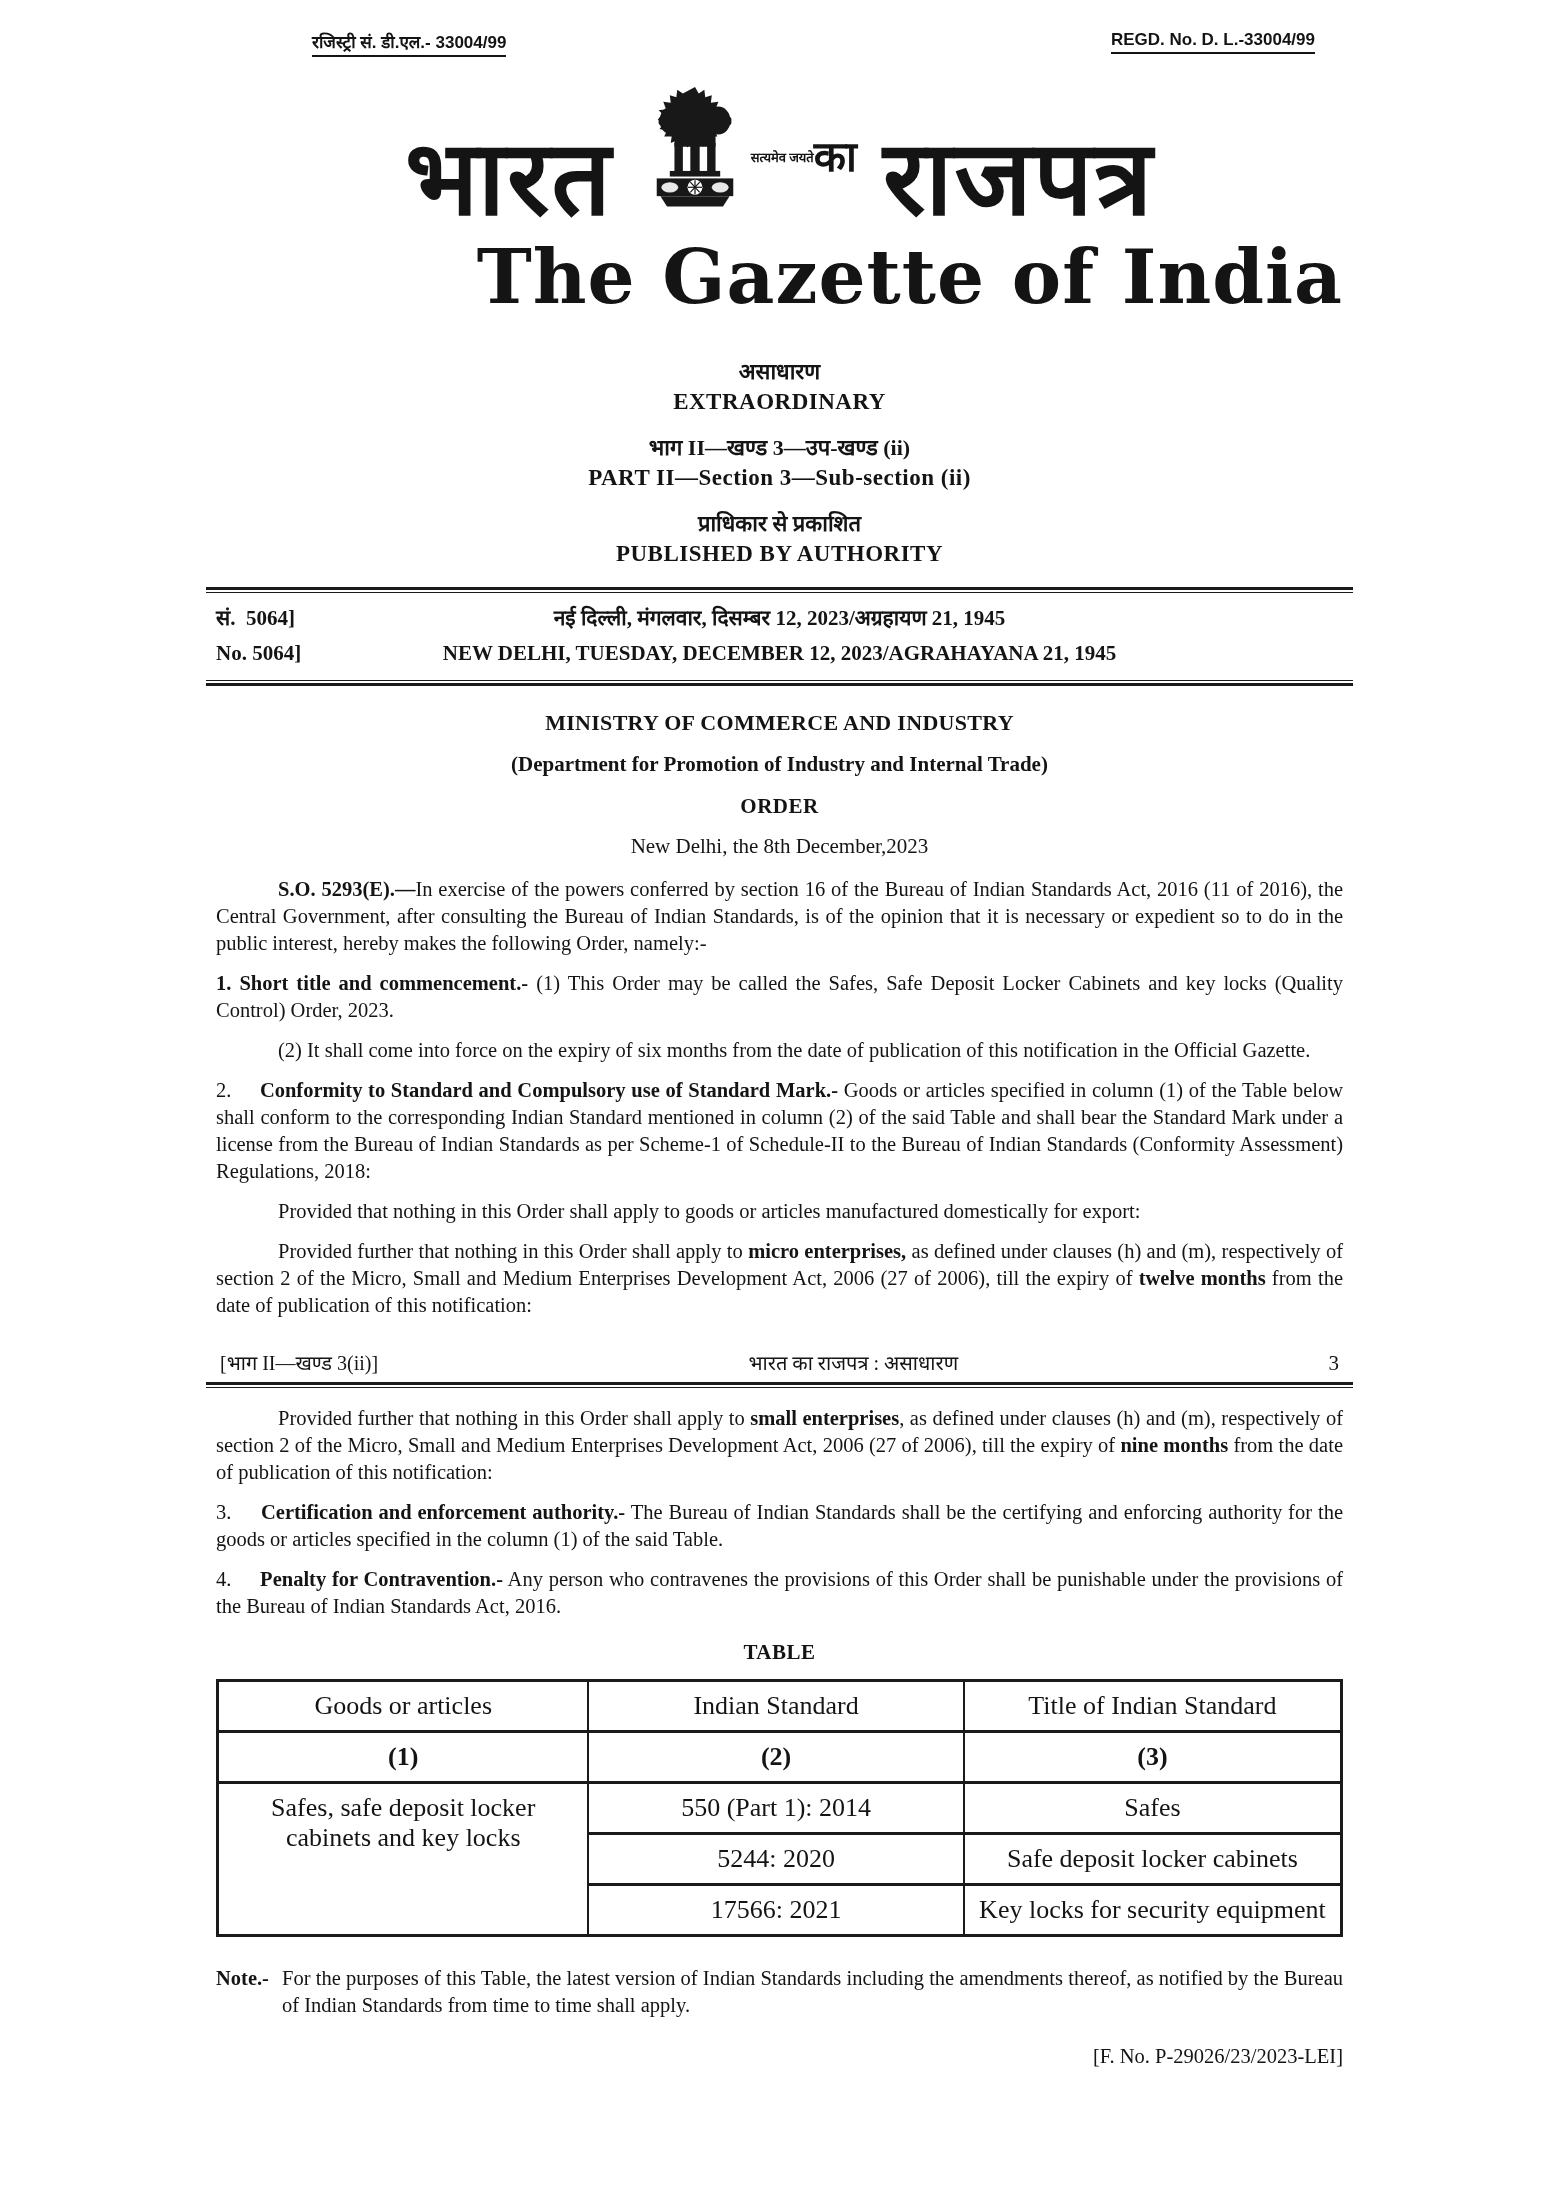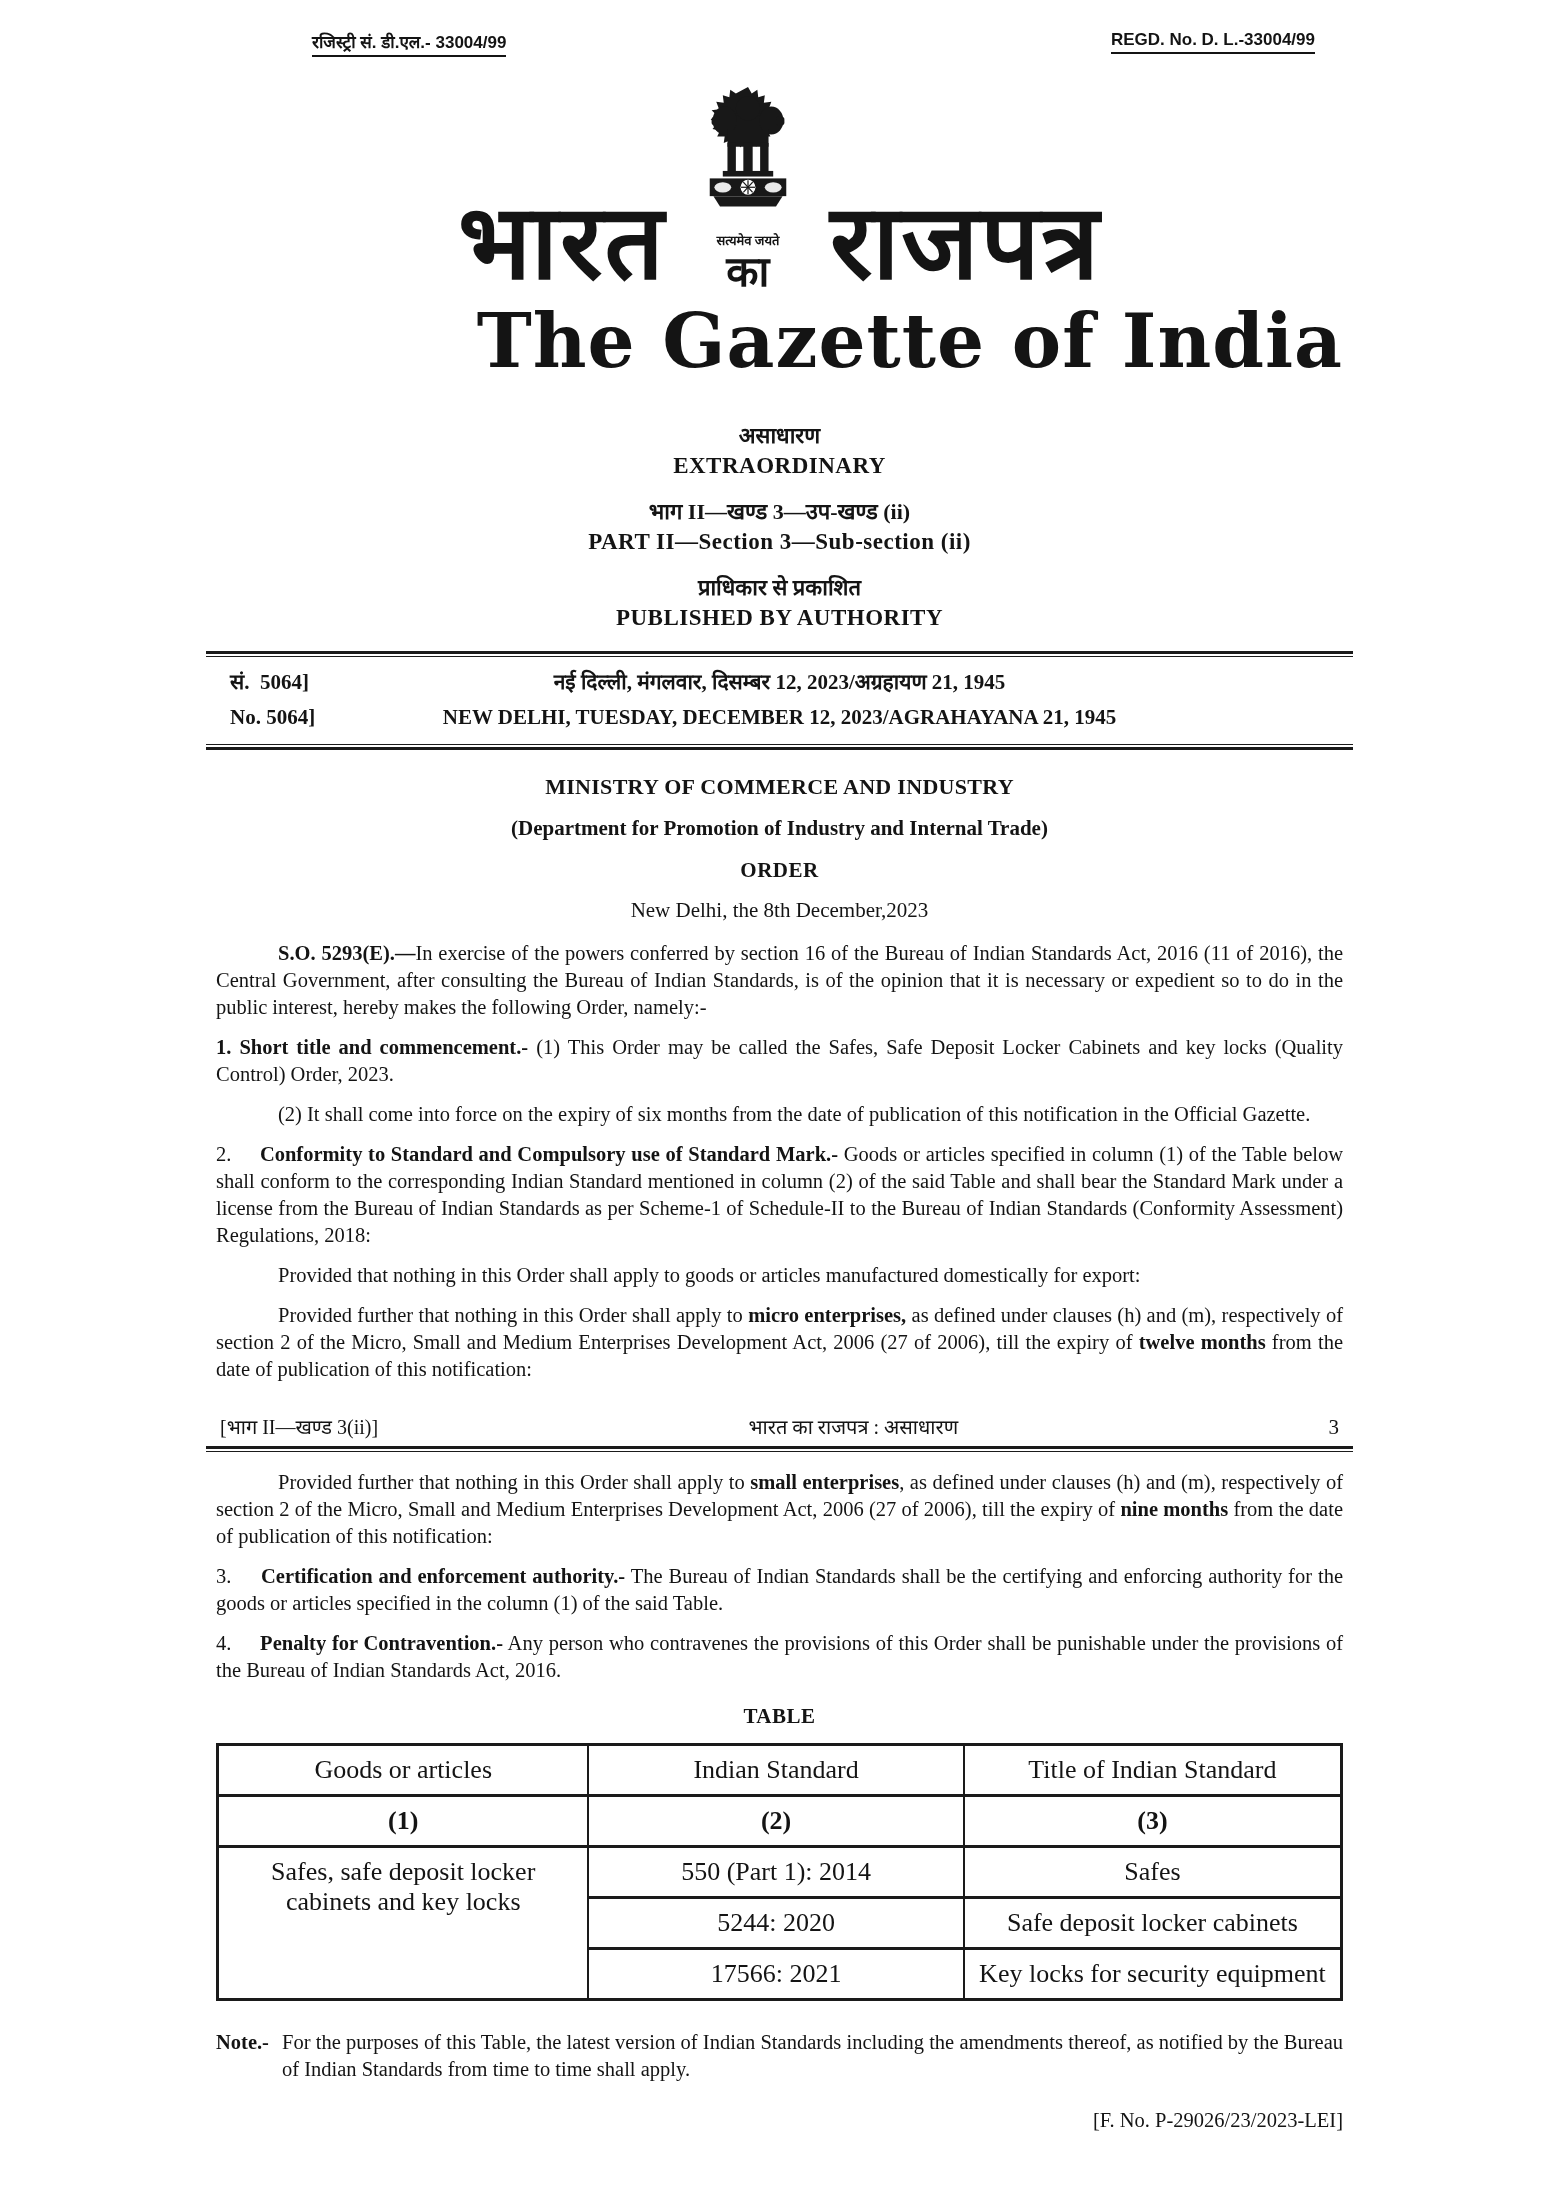--- a/index.html
+++ b/index.html
@@ -14,21 +14,21 @@
   .page { padding: 30px 212px 0 216px; }
 
   
   .top-header { display: flex; justify-content: space-between; align-items: flex-start; font-family: "Liberation Sans", sans-serif; font-weight: bold; font-size: 17px; }
   .top-header .left  { margin-left: 96px;  border-bottom: 2px solid #141414; padding-bottom: 2px; }
   .top-header .right { margin-right: 28px; border-bottom: 2px solid #141414; padding-bottom: 2px; }
 
   
   .masthead { margin-top: 26px; display: flex; justify-content: center; align-items: flex-end; gap: 26px; }
   .masthead .big-word { font-size: 104px; font-weight: bold; line-height: 0.95; letter-spacing: 2px; }
-  .emblem-col { display: flex; flex-direction: column; align-items: center; }
+  .emblem-col { display: flex; flex-direction: row; align-items: center; }
   .emblem-svg { display: block; }
   .motto { font-size: 13px; font-weight: bold; margin-top: 2px; }
   .kaa { font-size: 42px; font-weight: bold; line-height: 1.0; margin-top: 2px; }
   .gazette-title { text-align: right; font-family: "DejaVu Serif", serif; font-weight: bold; font-size: 74px; line-height: 1.05; margin-top: 10px; letter-spacing: 1px; }
 
   .codes { text-align: center; margin-top: 50px; }
   .codes .code-hi { font-family: "Liberation Sans", sans-serif; font-size: 20px; }
   .codes .code-en { font-weight: bold; font-size: 20px; margin-top: 3px; }
 
   .issue-head { text-align: center; }
@@ -36,21 +36,21 @@
   .issue-head .en-lg { font-size: 23px; font-weight: bold; letter-spacing: 0.5px; }
   .blk-extra { margin-top: 38px; }
   .blk-part { margin-top: 16px; }
   .blk-auth { margin-top: 16px; }
   .blk-extra .en-lg, .blk-part .en-lg, .blk-auth .en-lg { margin-top: 4px; }
 
   .rule-dbl { height: 6px; border-top: 3px solid #1a1a1a; border-bottom: 1.5px solid #1a1a1a; margin: 0 -10px; }
   .rule-dbl.flip { border-top-width: 1.5px; border-bottom-width: 3px; }
   .issue-band { padding: 10px 0 14px 0; margin-top: 10px; }
   .issue-row { position: relative; text-align: center; font-weight: bold; font-size: 21px; margin-top: 10px; }
-  .issue-row .num { position: absolute; left: 14px; top: 0; }
+  .issue-row .num { position: absolute; left: 0; top: 0; }
 
   .ministry-block { text-align: center; font-weight: bold; }
   .ministry-block .l1 { font-size: 22px; margin-top: 24px; letter-spacing: 0.3px; }
   .ministry-block .l2 { font-size: 21px; margin-top: 16px; }
   .ministry-block .l3 { font-size: 21px; margin-top: 17px; letter-spacing: 0.5px; }
   .place-date { text-align: center; font-size: 21px; margin-top: 15px; font-weight: normal; }
 
   .body-text { margin-top: 17px; font-size: 20.5px; line-height: 27px; }
   .para { text-align: justify; margin-top: 13px; }
   .para.indent { text-indent: 62px; }

